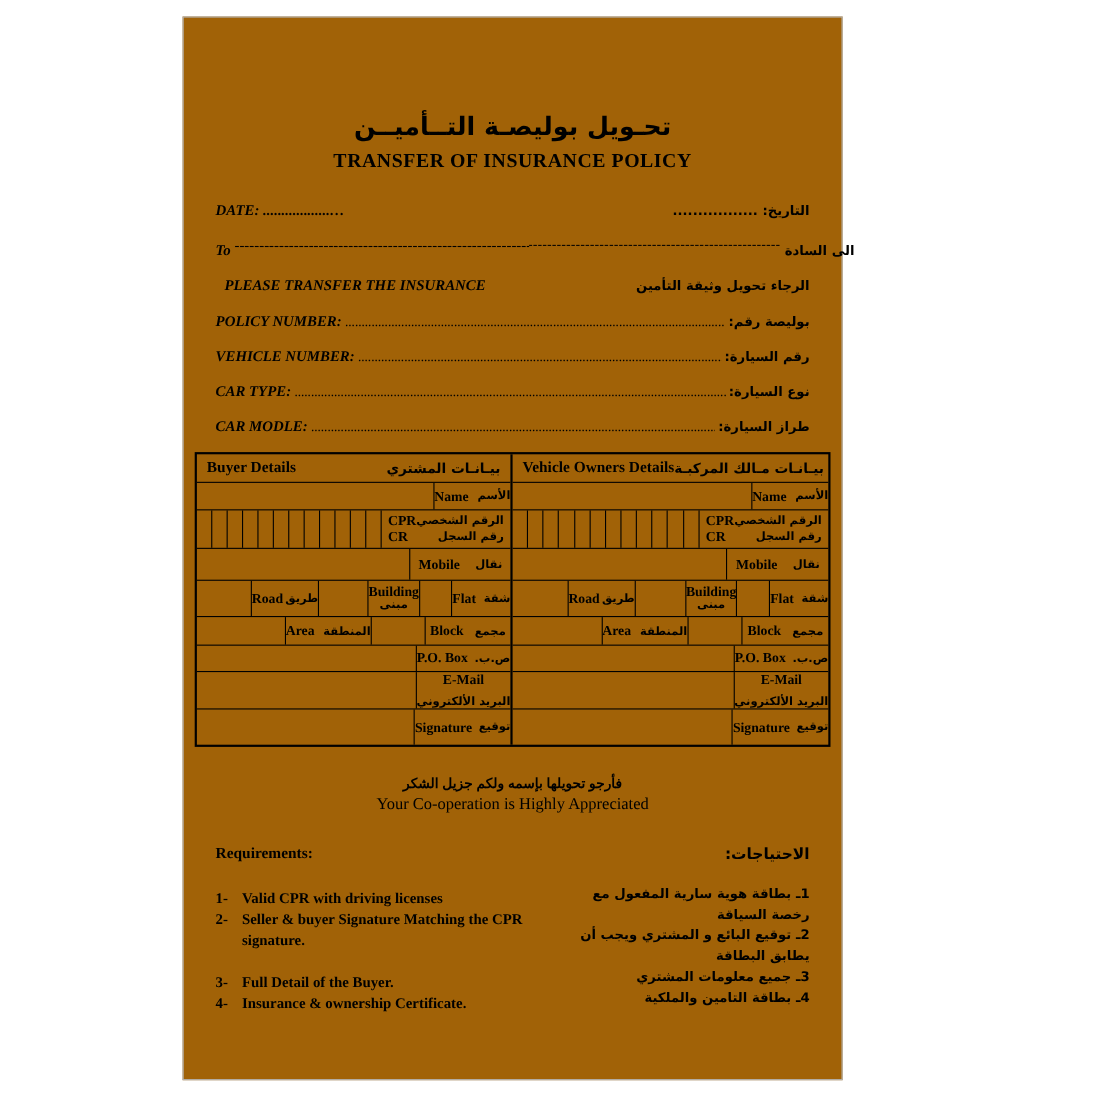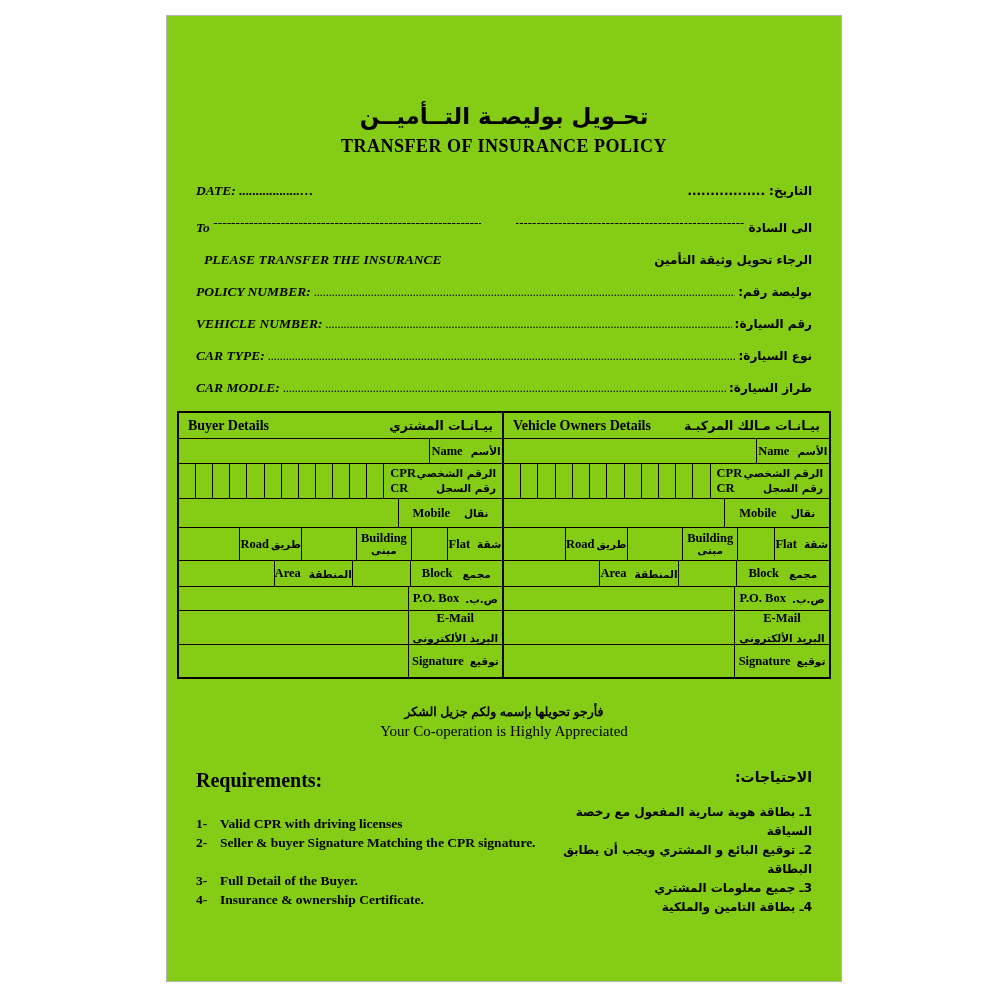--- a/index.html
+++ b/index.html
@@ -1,21 +1,21 @@
 <!DOCTYPE html>
 <html><head>
 <meta charset="utf-8">
 <style>
   * { margin:0; padding:0; box-sizing:border-box; }
   html,body { width:1000px; height:1000px; background:#ffffff; overflow:hidden; }
   body { font-family:"Liberation Serif", serif; color:#000; }
 
   .sheet {
-    position:absolute; left:166px; top:15px; width:676px; height:967px;
-    background:#84cc16; border:1px solid #b5b5b5;
+    position:absolute; left:166px; top:15px; width:600px; height:967px;
+    background:#a16207; border:1px solid #b5b5b5;
   }
   .content { padding:0 29px; }
 
   
   .title-ar {
     margin-top:84px; text-align:center; direction:rtl;
     font-family:"DejaVu Sans", sans-serif; font-weight:bold;
     font-size:23px; line-height:32px;
   }
   .title-en {
@@ -97,21 +97,21 @@
   .c-lab29 { flex:29; gap:6px; }
   .col-label { flex-direction:column; line-height:14px; }
 
   
   .thanks { margin-top:24px; text-align:center; }
   .thanks .ar { font-family:Liberation Sans, sans-serif; font-weight:bold; font-size:12.5px; direction:rtl; line-height:18px; }
   .thanks .en { font-size:15px; line-height:20px; }
 
   .req { margin-top:28px; display:flex; justify-content:space-between; }
   .req-en { width:56%; }
-  .req-en .req-title { font-weight:bold; font-size:20px; margin-bottom:22px; }
+  .req-en .req-title { font-weight:bold; font-size:14px; margin-bottom:22px; }
   .req-item { display:flex; font-weight:bold; font-size:13.5px; line-height:19px; }
   .req-item .num { width:24px; flex:0 0 24px; }
   .req-item.gap-top { margin-top:19px; }
   .req-ar { width:42%; direction:rtl; text-align:right; font-family:"DejaVu Sans", sans-serif; }
   .req-ar .req-title-ar { font-weight:bold; font-size:14px; margin-bottom:18px; }
   .req-ar .req-item-ar { font-weight:bold; font-size:12px; line-height:19px; }
 </style>
 </head>
 <body>
 

